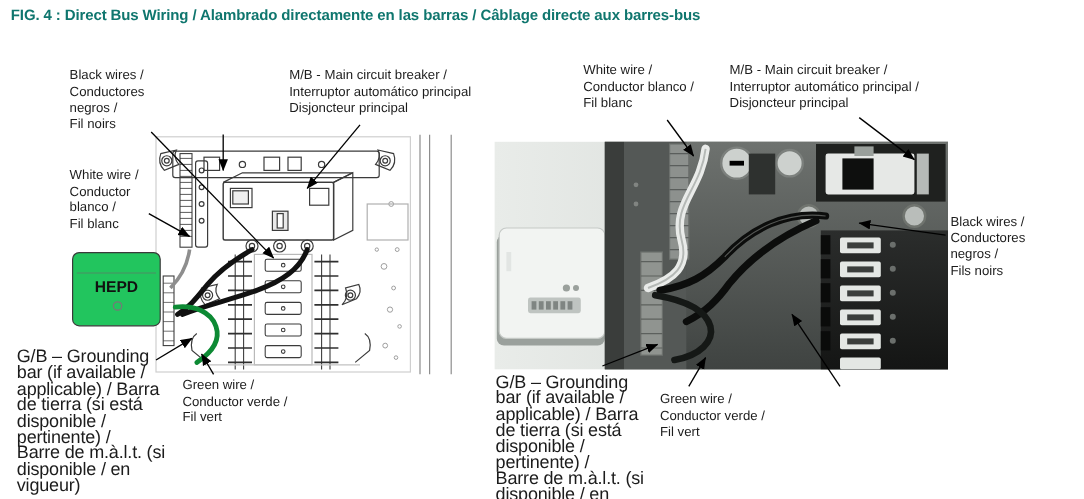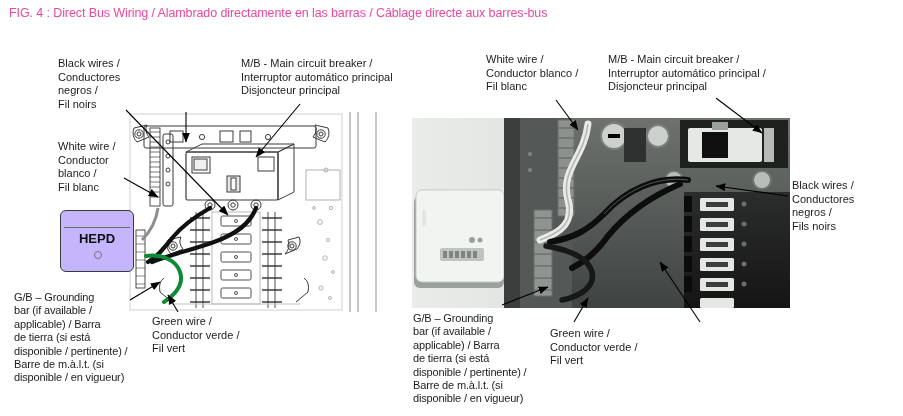--- a/index.html
+++ b/index.html
@@ -17,35 +17,35 @@
     width: 903px;
     height: 416px;
     overflow: hidden;
     background: #ffffff;
   }
   .fig-title {
     position: absolute;
     left: 9px;
     top: 6px;
     font-size: 12.5px;
-    font-weight: normal;
+    font-weight: bold;
     letter-spacing: -0.1px;
     white-space: nowrap;
-    color: #ec4899;
+    color: #0f766e;
   }
   .callout {
     position: absolute;
     font-size: 11px;
     line-height: 13.6px;
     color: #1c1c1c;
     white-space: pre-line;
   }
   .callout.cond {
     font-family: "Liberation Sans Narrow", "Liberation Sans", sans-serif;
-    font-size: 11px;
+    font-size: 15px;
     line-height: 13.4px;
     letter-spacing: -0.15px;
   }
   .svg-layer {
     position: absolute;
     left: 0;
     top: 0;
     width: 903px;
     height: 416px;
     pointer-events: none;
@@ -66,21 +66,21 @@
     height: 190px;
   }
   .hepd-box {
     position: absolute;
     left: 60px;
     top: 210px;
     width: 74px;
     height: 62px;
     border: 1.6px solid #3a3a3a;
     border-radius: 6px;
-    background: #c4b5fd;
+    background: #22c55e;
     box-sizing: border-box;
   }
   .hepd-inner {
     position: absolute;
     left: 3px;
     top: 3px;
     right: 3px;
     height: 13px;
     border-bottom: 1.2px solid #6a6a6a;
     border-radius: 4px 4px 0 0;

